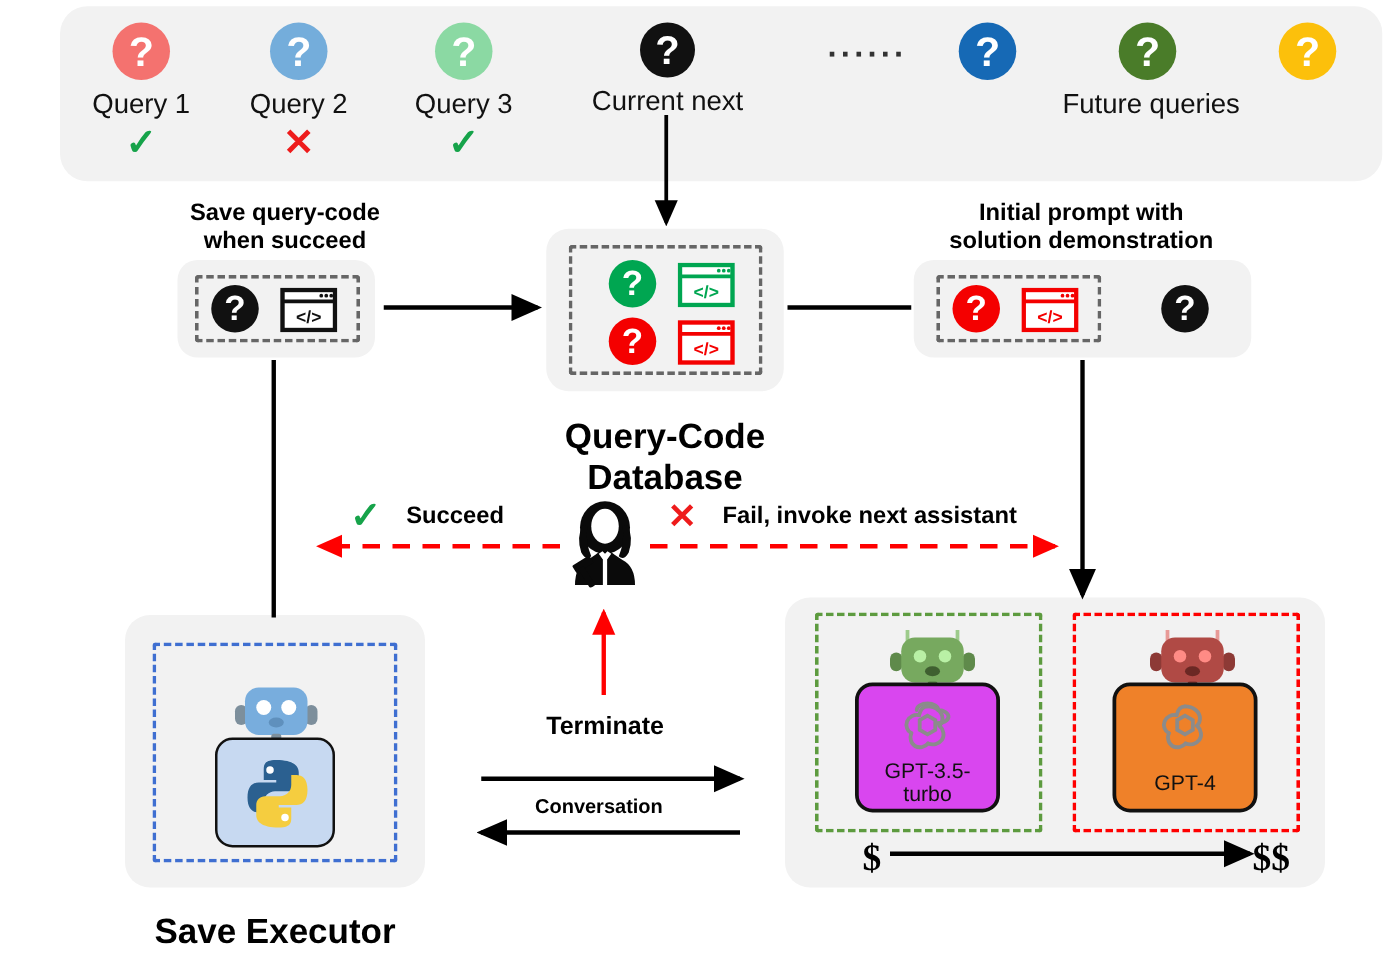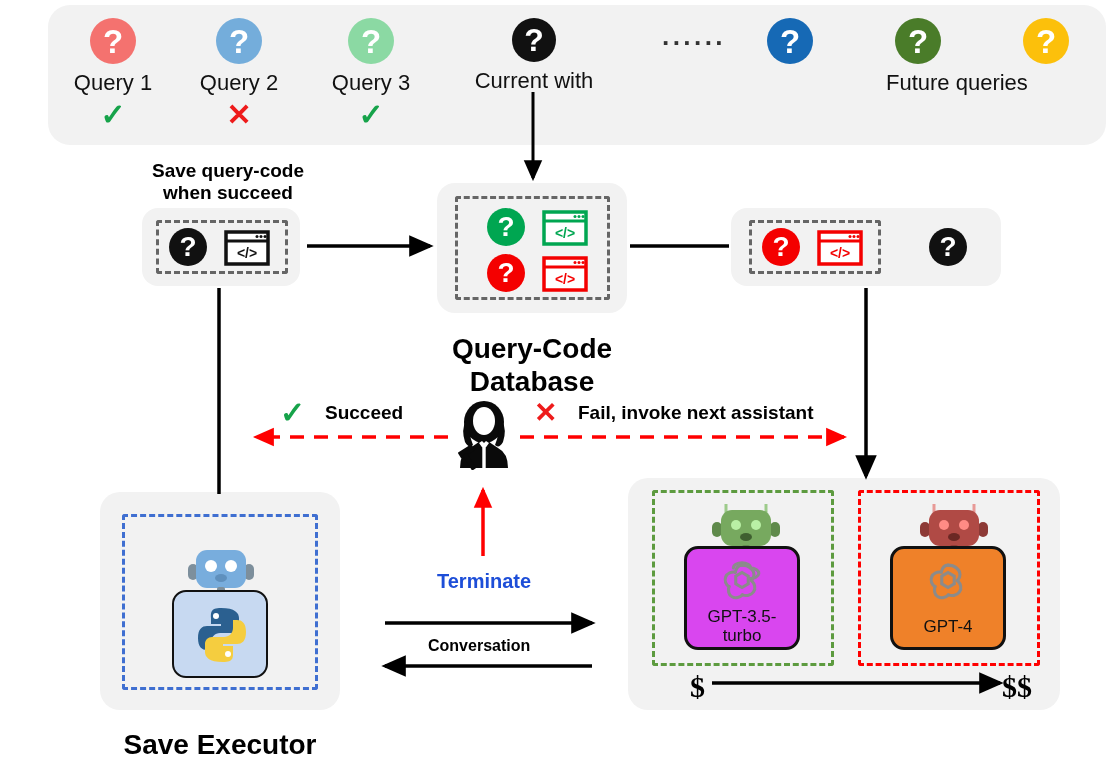--- a/index.html
+++ b/index.html
@@ -77,21 +77,21 @@
   svg.ov { position: absolute; left: 0; top: 0; width: 1106px; height: 772px; pointer-events: none; }
 
   .lbl {
     position: absolute;
     font-weight: bold;
     font-size: 19px;
     color: #000;
     white-space: nowrap;
     font-family: "Liberation Sans", sans-serif;
   }
-  .lbl.red { color: #1d4ed8; }
+  .lbl.red { color: #000000; }
 
   .tick { position: absolute; font-weight: bold; line-height: 1; }
 
   
   #code-exec-panel { left: 100px; top: 492px; width: 240px; height: 218px; border-radius: 20px; }
   #assist-panel   { left: 628px; top: 478px; width: 432px; height: 232px; border-radius: 20px; }
 
   .modelbox {
     position: absolute;
     border: 3px solid #111;
@@ -128,29 +128,29 @@
   </div>
 
   <div class="q-col" style="left:326px; top:18px; width:90px;">
     <div class="q-icon" style="background:#8bd9a3">?</div>
     <div class="q-label">Query 3</div>
     <div class="mark ok">✓</div>
   </div>
 
   <div class="q-col" style="left:460px; top:18px; width:148px;">
     <div class="q-icon" style="background:#111111; width:44px; height:44px; font-size:32px;">?</div>
-    <div class="q-label">Current with</div>
+    <div class="q-label">Current next</div>
   </div>
 
   <div class="dots" style="left:662px; top:28px;">······</div>
 
   <div class="q-icon" style="position:absolute; left:767px; top:18px; background:#1669b5;">?</div>
   <div class="q-icon" style="position:absolute; left:895px; top:18px; background:#4a7c29;">?</div>
   <div class="q-icon" style="position:absolute; left:1023px; top:18px; background:#fcc00b;">?</div>
-  <div class="q-label" style="position:absolute; left:850px; top:64px; width:140px; text-align:left;margin-left:36px;">Future queries</div>
+  <div class="q-label" style="position:absolute; left:850px; top:64px; width:140px; text-align:left;">Future queries</div>
 
   <div class="cap" style="left:128px; top:160px; width:200px;">Save query-code
 when succeed</div>
 
   <div class="card" style="left:142px; top:208px; width:158px; height:78px;">
     <div class="dashbox" style="left:14px; top:12px; width:132px; height:54px;"></div>
     <div class="qmark" style="left:27px; top:20px; width:38px; height:38px; background:#111111; font-size:28px;">?</div>
 
     <div class="codewin" style="left:82px; top:22px;">
       <svg width="46" height="36" viewBox="0 0 46 36">
@@ -186,20 +186,22 @@
         <line x1="2" y1="11" x2="44" y2="11" stroke="#f40000" stroke-width="3"></line>
         <circle cx="33" cy="6.5" r="1.5" fill="#f40000"></circle>
           <circle cx="37" cy="6.5" r="1.5" fill="#f40000"></circle>
           <circle cx="41" cy="6.5" r="1.5" fill="#f40000"></circle>
         <text x="23" y="28" font-family="Liberation Sans, sans-serif" font-size="14" font-weight="bold" fill="#f40000" text-anchor="middle">&lt;/&gt;</text>
       </svg>
     </div>
   </div>
   <div class="cap cap-lg" style="left:412px; top:332px; width:240px;">Query-Code Database</div>
 
+  <div class="cap" style="left:735px; top:160px; width:260px;">Initial prompt with
+solution demonstration</div>
 
   <div class="card" style="left:731px; top:208px; width:270px; height:78px;">
     <div class="dashbox" style="left:18px; top:12px; width:132px; height:54px;"></div>
     <div class="qmark" style="left:31px; top:20px; width:38px; height:38px; background:#f40000; font-size:28px;">?</div>
     <div class="codewin" style="left:86px; top:22px;">
       <svg width="46" height="36" viewBox="0 0 46 36">
         <rect x="2" y="2" width="42" height="32" fill="#fff" stroke="#f40000" stroke-width="3.5"></rect>
         <line x1="2" y1="11" x2="44" y2="11" stroke="#f40000" stroke-width="3"></line>
         <circle cx="33" cy="6.5" r="1.5" fill="#f40000"></circle>
           <circle cx="37" cy="6.5" r="1.5" fill="#f40000"></circle>

